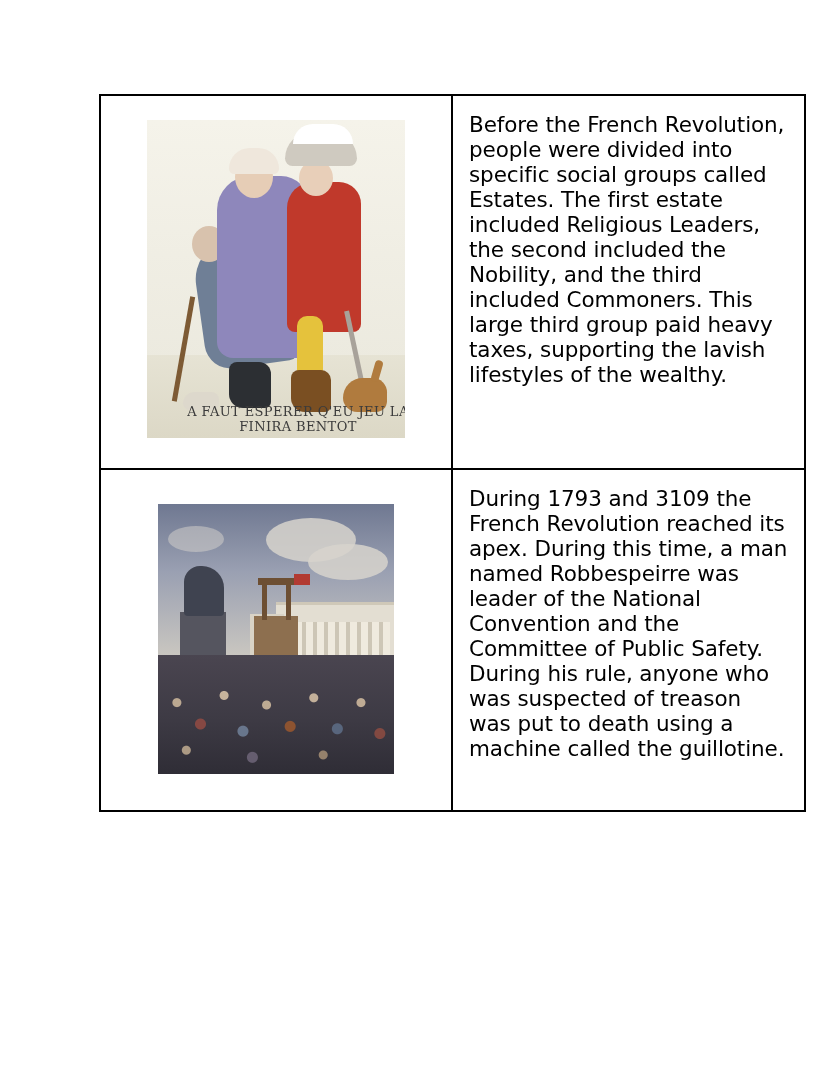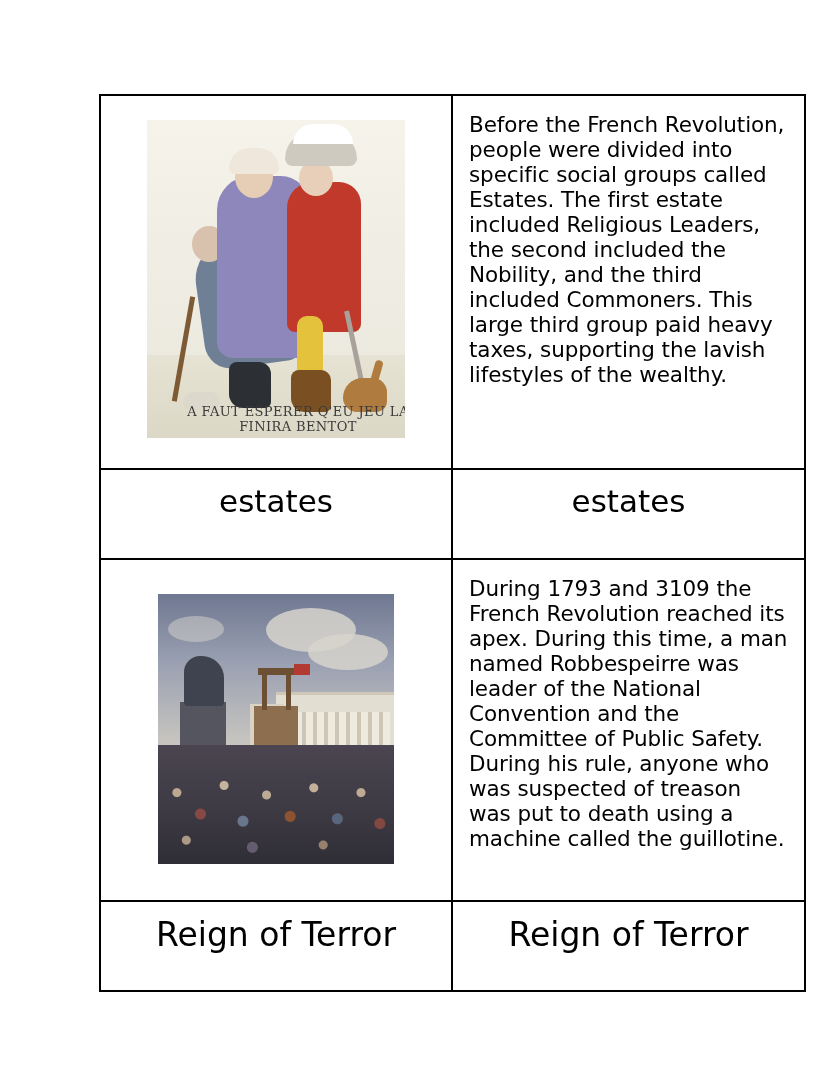--- a/index.html
+++ b/index.html
@@ -284,28 +284,20 @@
             <div class="rabbit"></div>
             <div class="rabbit-ear"></div>
             <div class="caption">A FAUT ESPERER Q'EU JEU LA FINIRA BENTOT</div>
           </div>
         </td>
         <td class="col-txt txt-cell">
           <p>Before the French Revolution, people were divided into specific social groups called Estates. The first estate included Religious Leaders, the second included the Nobility, and the third included Commoners. This large third group paid heavy taxes, supporting the lavish lifestyles of the wealthy.</p>
         </td>
       </tr>
 
-      <tr>
-        <td class="col-img label-cell">
-          <div class="label-small">estates</div>
-        </td>
-        <td class="col-txt label-cell">
-          <div class="label-small">estates</div>
-        </td>
-      </tr>
 
       <tr>
         <td class="col-img img-cell img-cell-2">
           <div class="ill2">
             <div class="sky2"></div>
             <div class="cloud c1"></div>
             <div class="cloud c2"></div>
             <div class="cloud c3"></div>
             <div class="building"></div>
             <div class="building2"></div>
@@ -319,23 +311,15 @@
             <div class="flag"></div>
             <div class="crowd"></div>
             <div class="crowd-dots"></div>
           </div>
         </td>
         <td class="col-txt txt-cell">
           <p>During 1793 and 3109 the French Revolution reached its apex. During this time, a man named Robbespeirre was leader of the National Convention and the Committee of Public Safety. During his rule, anyone who was suspected of treason was put to death using a machine called the guillotine.</p>
         </td>
       </tr>
 
-      <tr>
-        <td class="col-img label-cell">
-          <div class="label-large">Reign of Terror</div>
-        </td>
-        <td class="col-txt label-cell">
-          <div class="label-large">Reign of Terror</div>
-        </td>
-      </tr>
     </tbody>
   </table>
 </div>
 
 </body></html>

